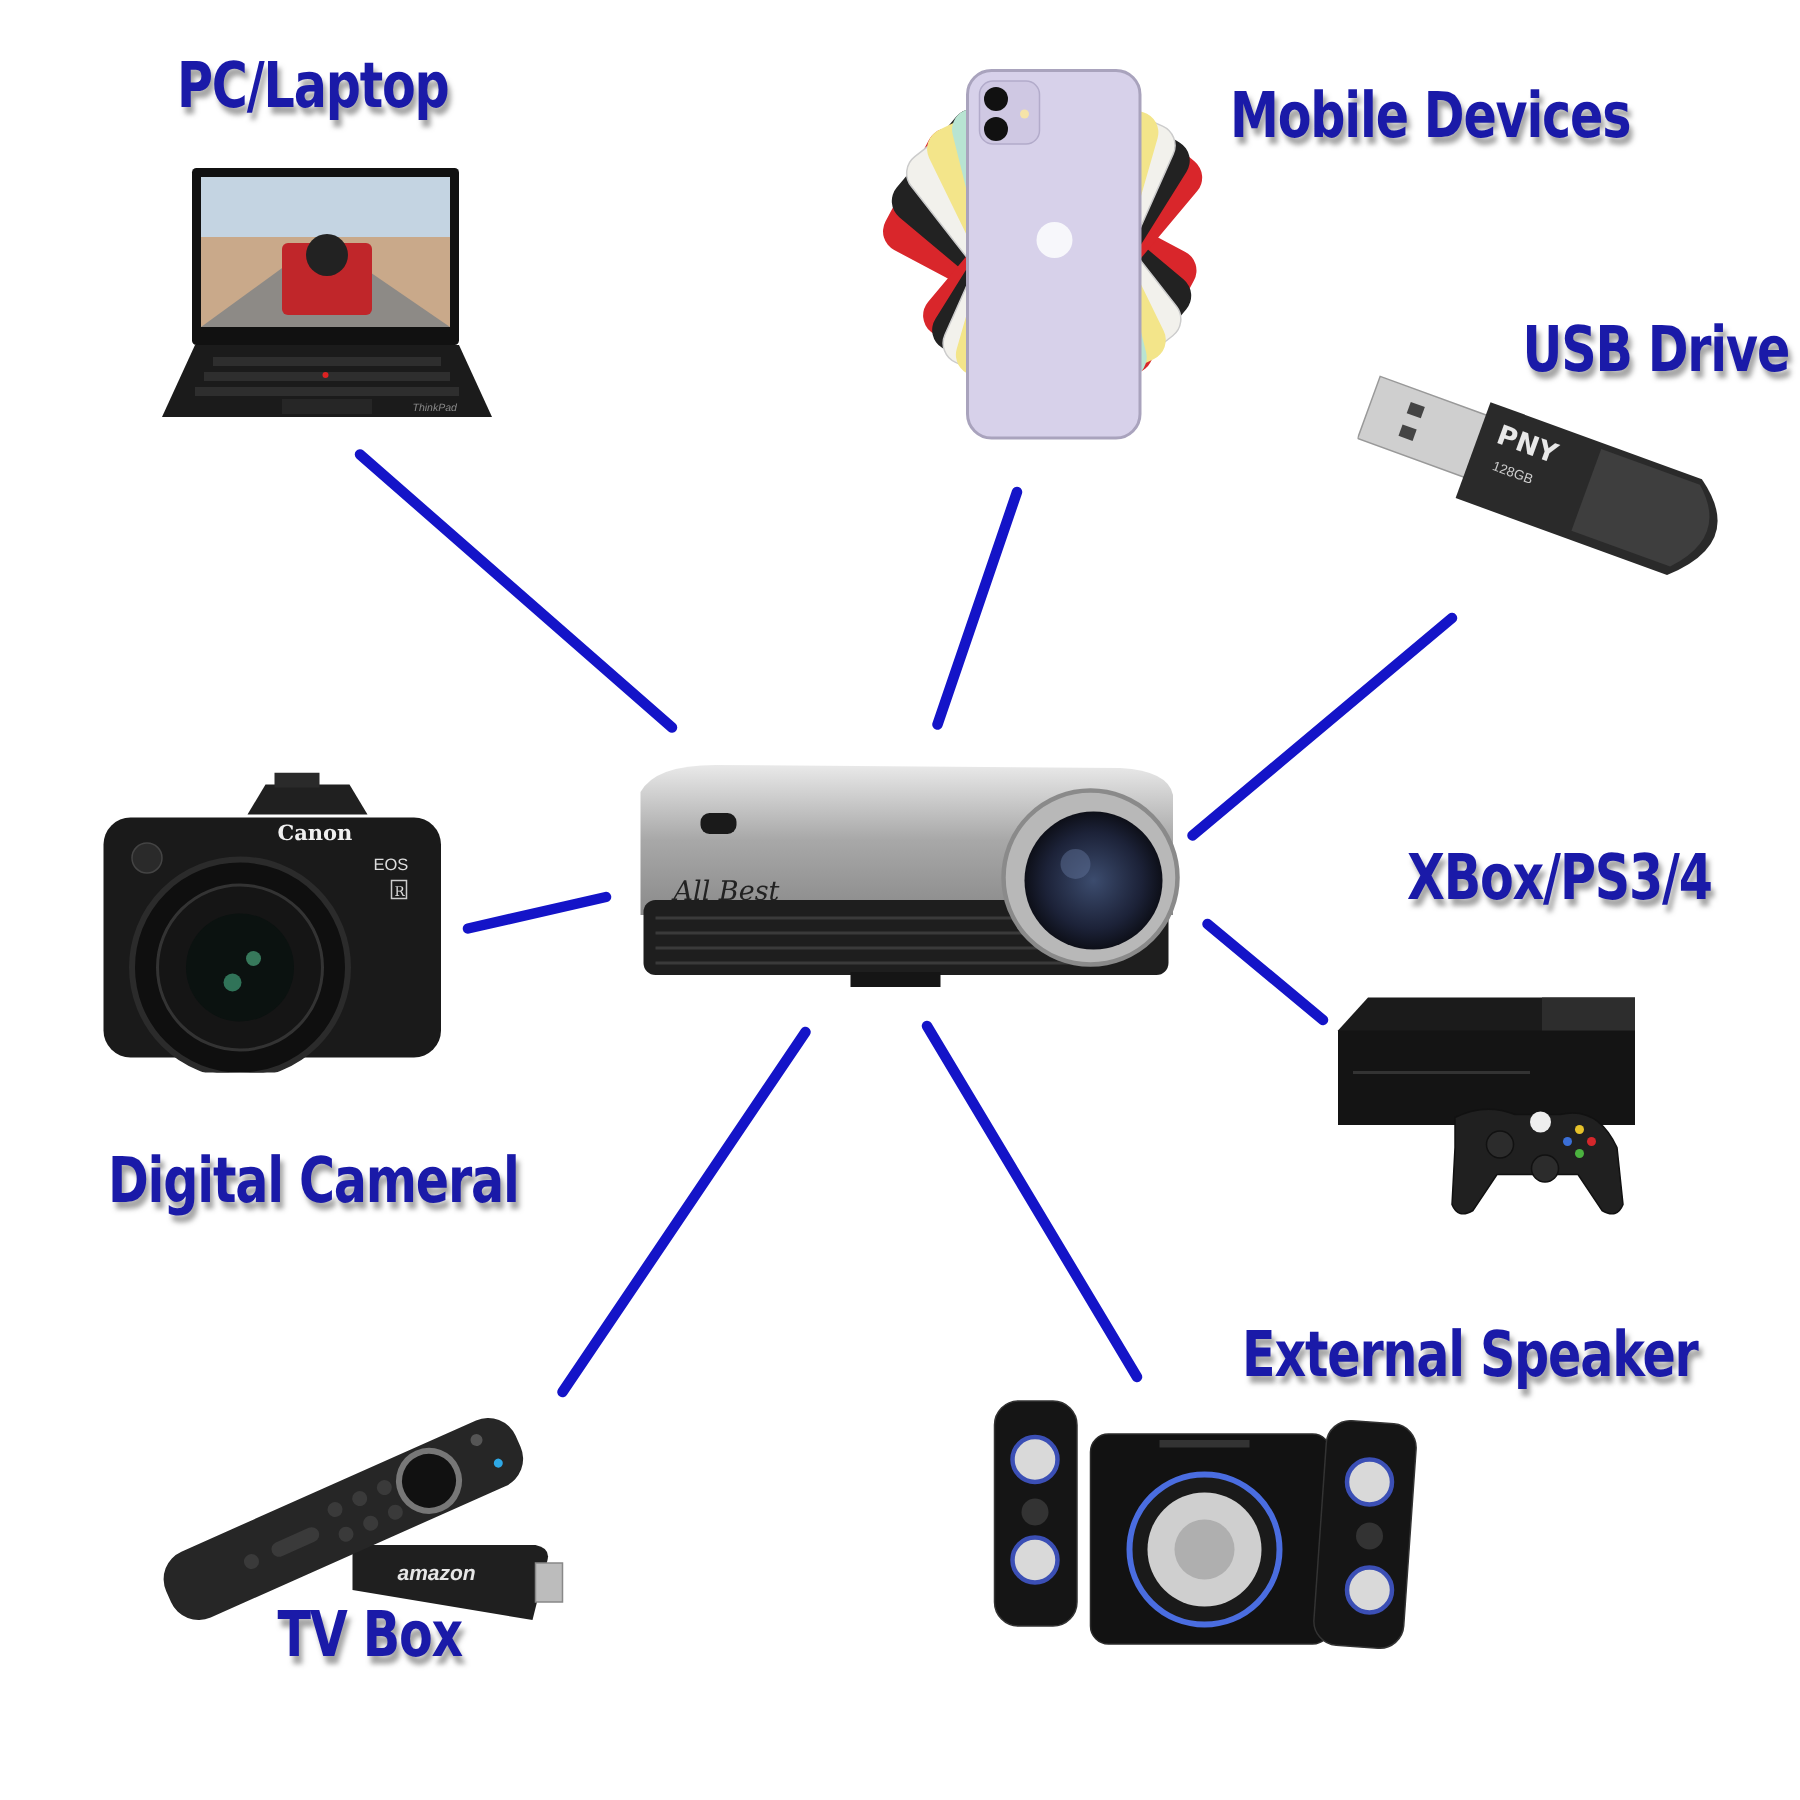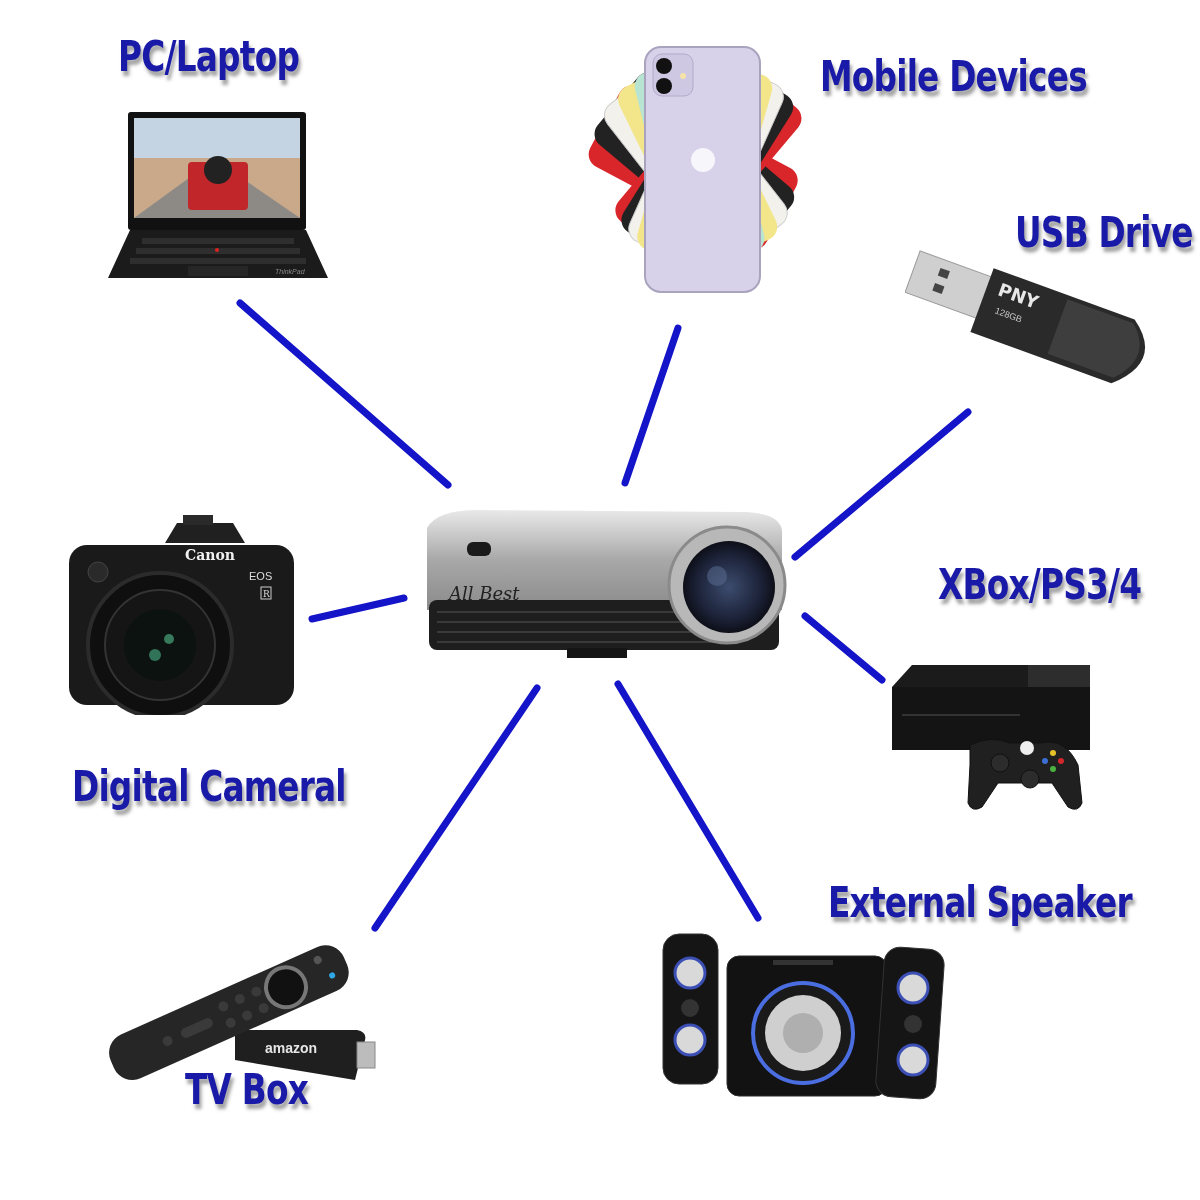--- a/index.html
+++ b/index.html
@@ -156,21 +156,21 @@
     <circle cx="95" cy="130" r="72" fill="#0f0f0f" stroke="#2b2b2b" stroke-width="4"></circle>
     <circle cx="95" cy="130" r="55" fill="#151515" stroke="#333" stroke-width="2"></circle>
     <circle cx="95" cy="130" r="36" fill="#0b1210"></circle>
     <circle cx="90" cy="140" r="6" fill="#3a8c6a" opacity="0.8"></circle>
     <circle cx="104" cy="124" r="5" fill="#4aa57c" opacity="0.7"></circle>
     <circle cx="33" cy="57" r="10" fill="#2a2a2a" stroke="#444"></circle>
   </svg>
 </div>
 
 <div class="label" style="left:185px;top:1065px;">TV Box</div>
-<div class="dev" style="left:105px;top:940px;width:275px;height:145px;">
+<div class="dev" style="left:105px;top:940px;width:275px;height:145px;font-style:italic;">
   <svg width="275" height="145" viewBox="0 0 275 145">
     <path d="M130 90 L252 90 Q262 92 260 100 L250 140 L130 120 Z" fill="#1f1f1f"></path>
     <rect x="252" y="102" width="18" height="26" fill="#bcbcbc" stroke="#888"></rect>
     <text x="160" y="113" font-family="Liberation Sans, sans-serif" font-weight="bold" font-size="14" fill="#e6e6e6">amazon</text>
     <g transform="rotate(-24 120 70)">
       <rect x="-5" y="50" width="255" height="48" rx="20" fill="#262626"></rect>
       <circle cx="185" cy="74" r="20" fill="#111" stroke="#777" stroke-width="4"></circle>
       <circle cx="225" cy="62" r="4" fill="#555"></circle>
       <circle cx="232" cy="82" r="3" fill="#2ea8e6"></circle>
       <g fill="#3a3a3a">

